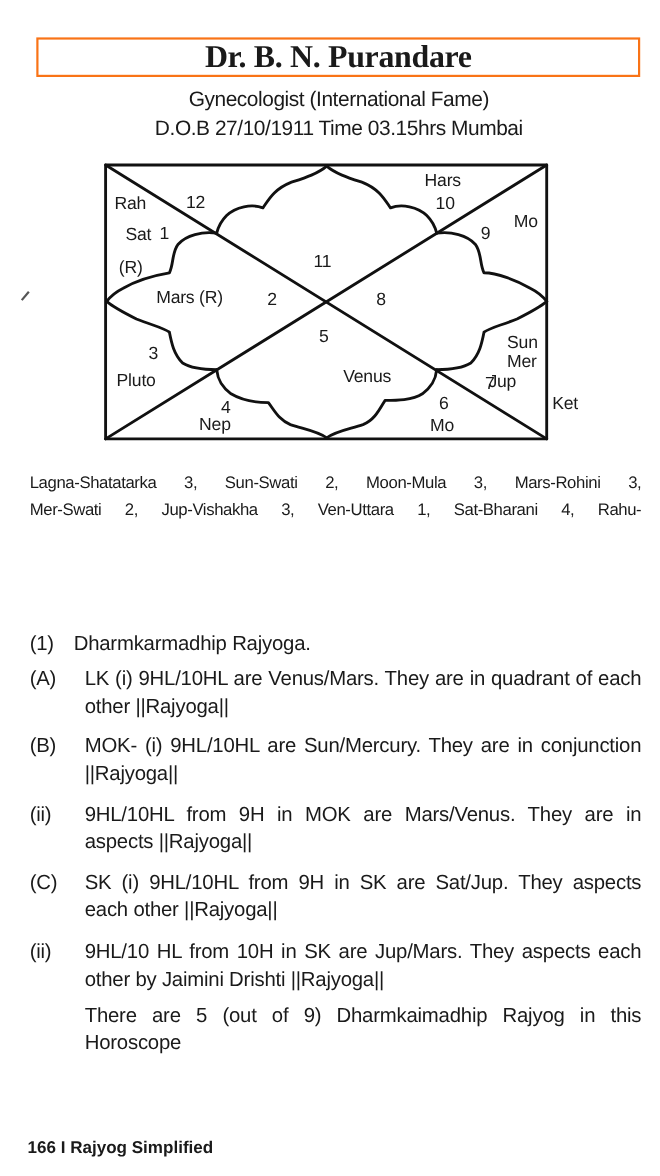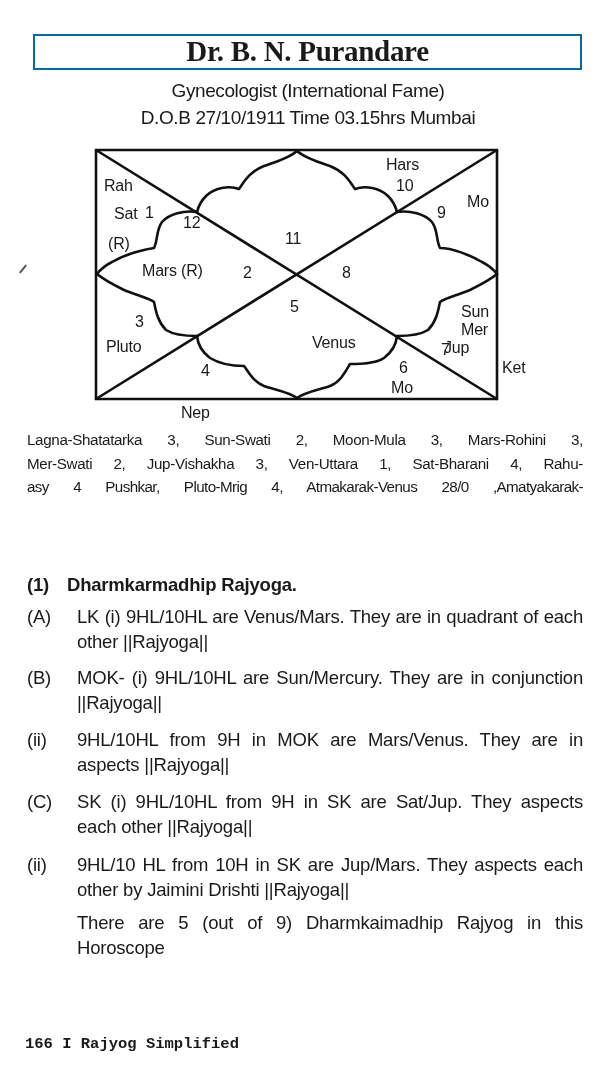--- a/index.html
+++ b/index.html
@@ -14,23 +14,24 @@
       overflow: hidden;
       color: #1a1a1a;
       font-family: "Liberation Sans", "DejaVu Sans", sans-serif;
     }
     .title-box {
       position: absolute;
       left: 33px;
       top: 34px;
       width: 549px;
       height: 36px;
-      border: 2px solid #0369a1;
+      border: 2px solid #f97316;
       box-sizing: border-box;
       display: flex;
+      align-items: center;
       justify-content: center;
     }
     .title {
       font-family: "Liberation Serif", "DejaVu Serif", serif;
       font-weight: bold;
       font-size: 29px;
       letter-spacing: -0.3px;
       line-height: 1;
       margin-top: 1px;
     }
@@ -67,21 +68,21 @@
       font-size: 15.2px;
       line-height: 23.5px;
       letter-spacing: -0.35px;
       text-align: justify;
     }
     .section-heading {
       position: absolute;
       left: 27px;
       top: 574px;
       font-size: 18.5px;
-      font-weight: bold;
+      font-weight: normal;
       letter-spacing: -0.2px;
       white-space: nowrap;
     }
     .section-heading .num {
       display: inline-block;
       width: 40px;
     }
     .item {
       position: absolute;
       left: 27px;
@@ -102,21 +103,20 @@
       text-align-last: left;
     }
     .footer {
       position: absolute;
       left: 25px;
       top: 1035px;
       font-size: 15.5px;
       font-weight: bold;
       letter-spacing: 0px;
       white-space: nowrap;
-      font-family: Liberation Mono, monospace;
     }
     .stray-mark {
       position: absolute;
       left: 18px;
       top: 268px;
       width: 10px;
       height: 2px;
       background: #555;
       transform: rotate(-50deg);
     }
@@ -157,21 +157,21 @@
 
       <path d="M97,274 C100,270 104,266 112,262 C124,255 142,250 154,248 C158,240 156,230 162,222 C169,214 184,210 197,212"></path>
     </g>
   </svg>
 
   <span class="chart-label" style="left:104px;top:178px;">Rah</span>
   <span class="chart-label" style="left:114px;top:206px;">Sat</span>
   <span class="chart-label" style="left:108px;top:236px;">(R)</span>
   <span class="chart-label" style="left:145px;top:205px;">1</span>
 
-  <span class="chart-label" style="left:183px;top:177px;margin-top:38px;">12</span>
+  <span class="chart-label" style="left:169px;top:177px;">12</span>
 
   <span class="chart-label" style="left:285px;top:231px;">11</span>
 
   <span class="chart-label" style="left:142px;top:263px;">Mars (R)</span>
   <span class="chart-label" style="left:243px;top:265px;">2</span>
 
   <span class="chart-label" style="left:386px;top:157px;">Hars</span>
   <span class="chart-label" style="left:396px;top:178px;">10</span>
 
   <span class="chart-label" style="left:437px;top:205px;">9</span>
@@ -179,36 +179,35 @@
 
   <span class="chart-label" style="left:342px;top:265px;">8</span>
 
   <span class="chart-label" style="left:290px;top:299px;">5</span>
   <span class="chart-label" style="left:268px;top:335px;margin-left:44px;">Venus</span>
 
   <span class="chart-label" style="left:135px;top:314px;">3</span>
   <span class="chart-label" style="left:106px;top:339px;">Pluto</span>
 
   <span class="chart-label" style="left:201px;top:363px;">4</span>
-  <span class="chart-label" style="left:181px;top:379px;margin-top:26px;">Nep</span>
+  <span class="chart-label" style="left:181px;top:379px;">Nep</span>
 
   <span class="chart-label" style="left:399px;top:360px;">6</span>
   <span class="chart-label" style="left:391px;top:380px;">Mo</span>
 
   <span class="chart-label" style="left:441px;top:342px;">7</span>
   <span class="chart-label" style="left:461px;top:304px;">Sun</span>
   <span class="chart-label" style="left:461px;top:322px;">Mer</span>
   <span class="chart-label" style="left:444px;top:340px;text-align:right;">Jup</span>
   <span class="chart-label" style="left:462px;top:360px;margin-left:40px;">Ket</span>
 </div>
 
 <div class="para" style="top:428px;">
   <div style="text-align:justify;text-align-last:justify;">Lagna-Shatatarka 3, Sun-Swati 2, Moon-Mula 3, Mars-Rohini 3,</div>
   <div style="text-align:justify;text-align-last:justify;">Mer-Swati 2, Jup-Vishakha 3, Ven-Uttara 1, Sat-Bharani 4, Rahu-</div>
-  <div style="text-align:justify;text-align-last:justify;letter-spacing:-0.6px;">asy 4 Pushkar, Pluto-Mrig 4, Atmakarak-Venus 28/0 ,Amatyakarak-</div>
 </div>
 
 <div class="section-heading">
   <span class="num">(1)</span><span>Dharmkarmadhip Rajyoga.</span>
 </div>
 
 <div class="item" style="top:604px;">
   <span class="marker">(A)</span>
   <span class="body">LK (i) 9HL/10HL are Venus/Mars. They are in quadrant of each other ||Rajyoga||</span>
 </div>

